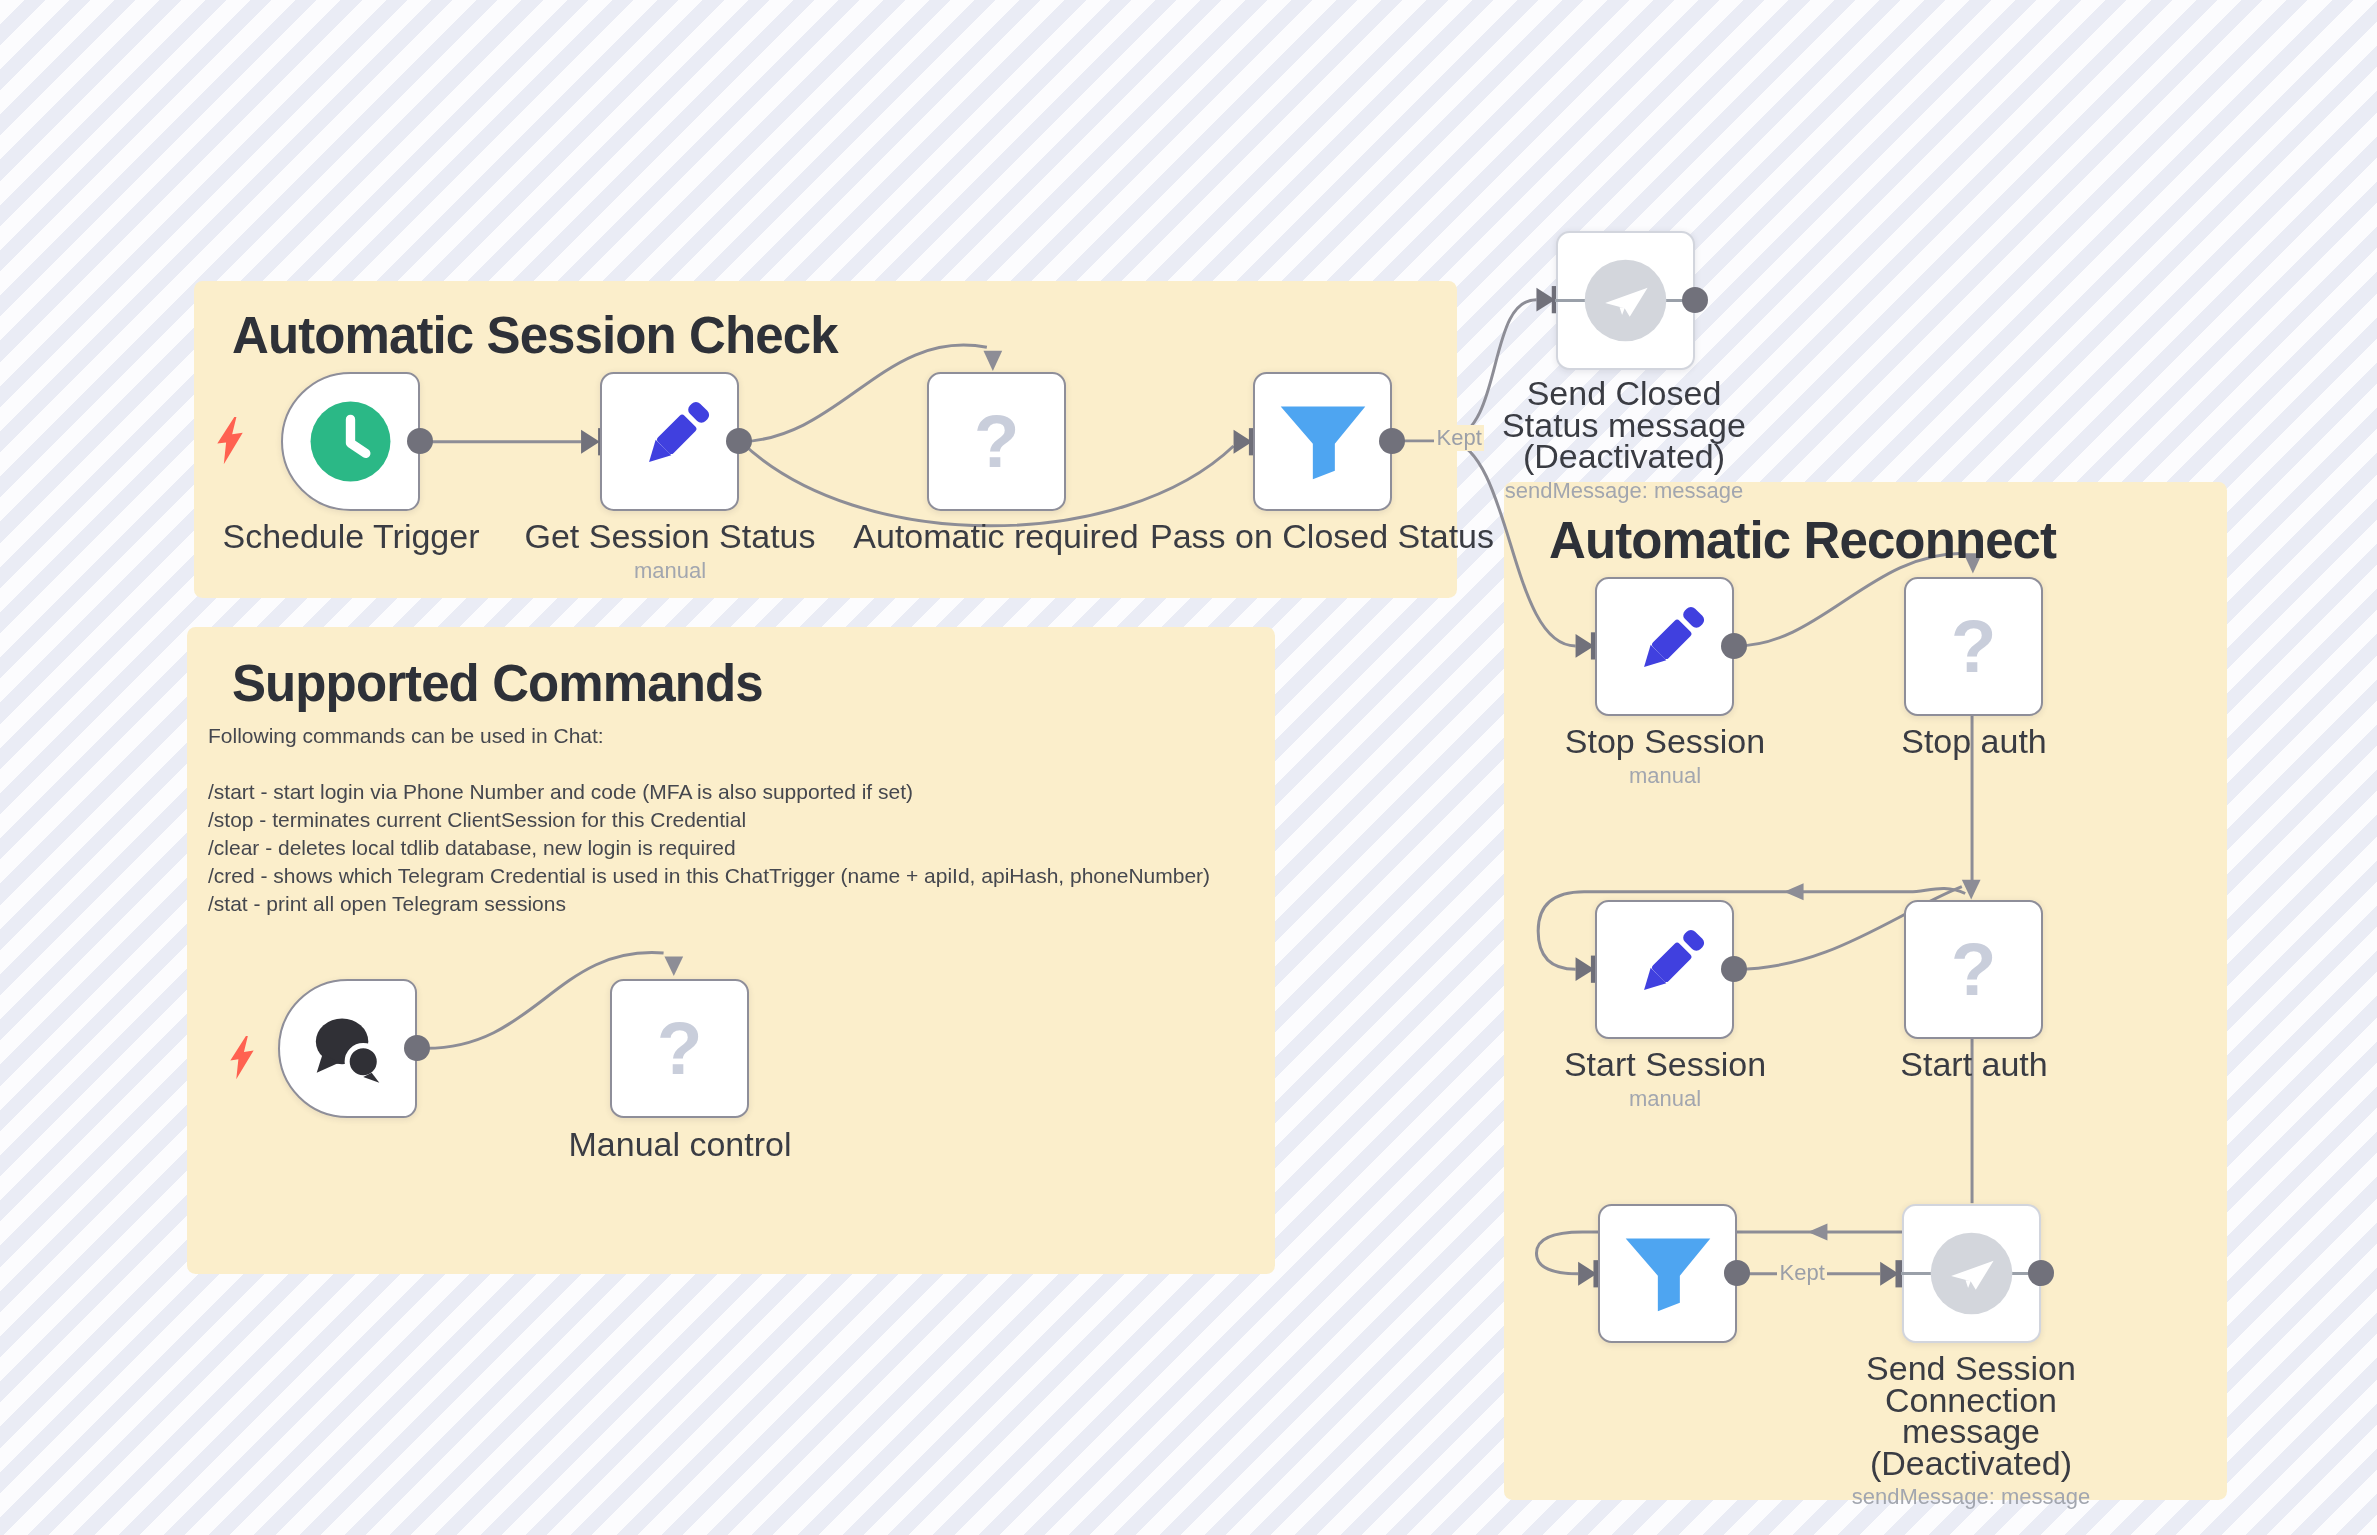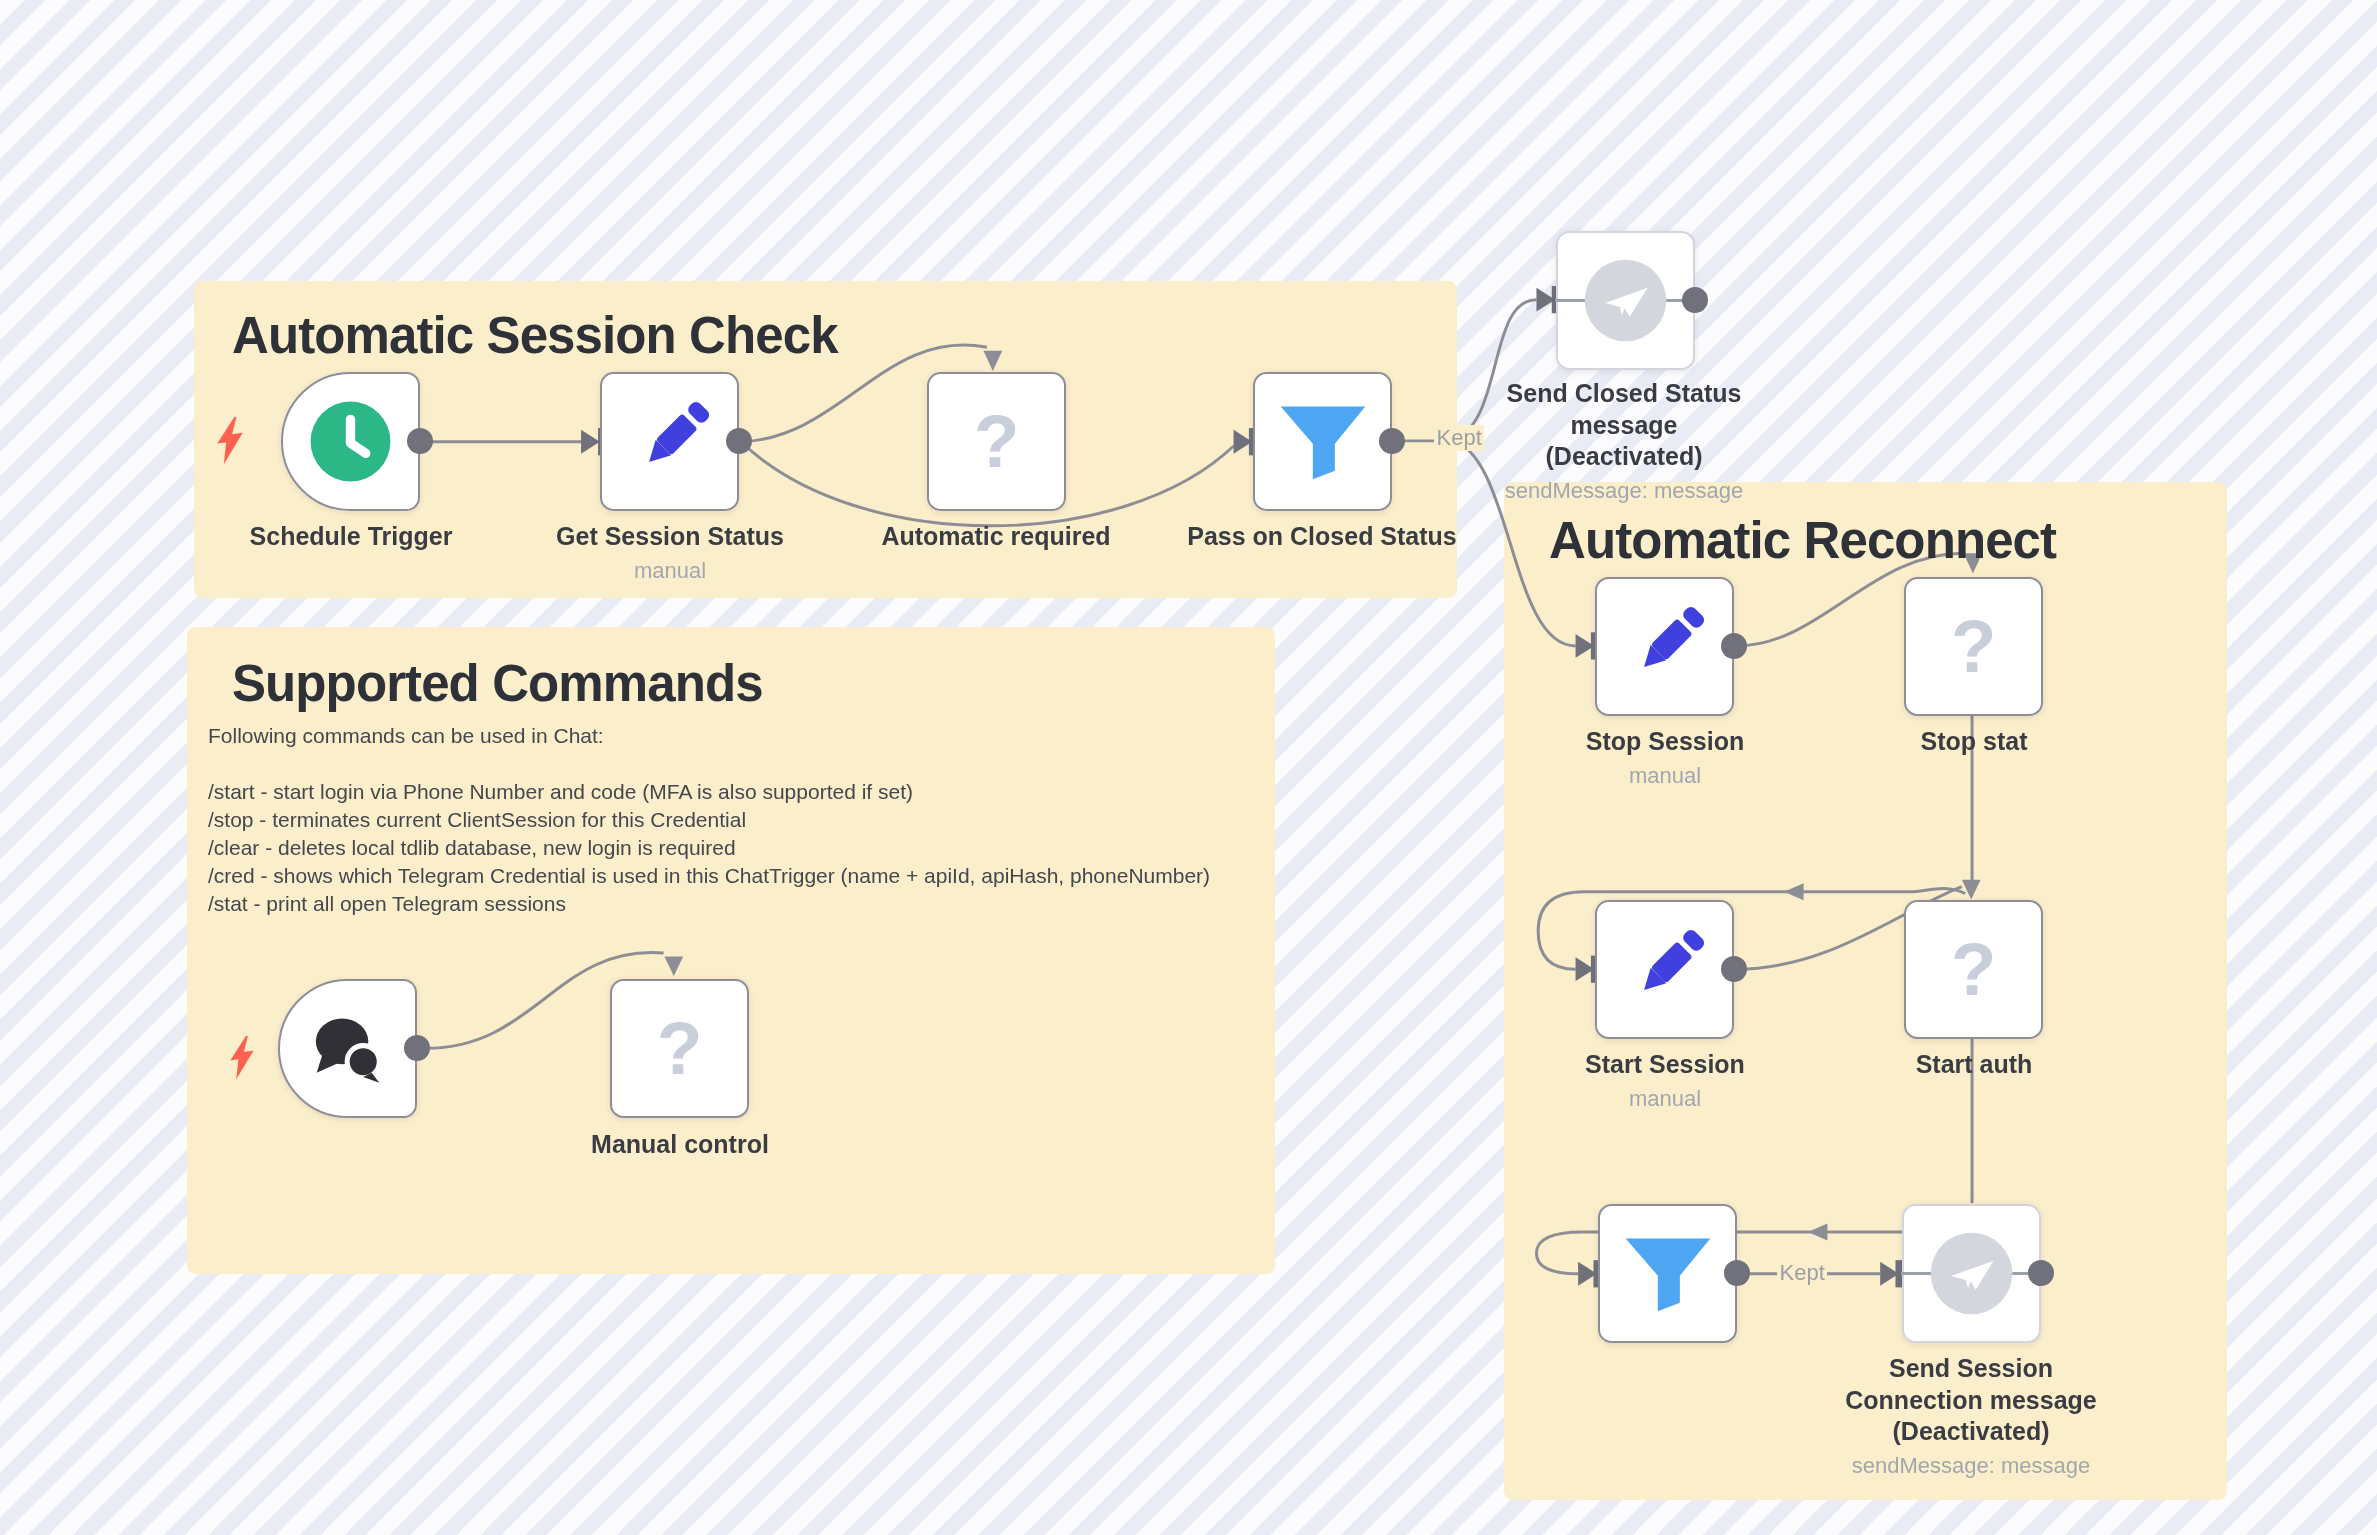--- a/index.html
+++ b/index.html
@@ -20,21 +20,21 @@
   .node{position:absolute;width:139px;height:139px;background:#fff;border:2.6px solid var(--node-border);
     border-radius:13.6px;z-index:4;display:flex;align-items:center;justify-content:center;
     box-shadow:0 1.7px 6.8px rgba(40,40,60,.10);box-sizing:border-box;}
   .node.trigger{border-radius:70px 13.6px 13.6px 70px;}
   .node.deactivated{border-color:var(--node-border-deact);}
   .strike{position:absolute;left:-2.6px;right:-2.6px;top:50%;height:3.4px;margin-top:-1.7px;background:var(--strike);}
   .node .icon{position:relative;}
   .port-out{position:absolute;right:-15.3px;top:50%;width:26px;height:26px;margin-top:-13.6px;
     background:var(--port);border-radius:50%;}
   .node-label{position:absolute;z-index:3;text-align:center;transform:translateX(-50%);width:323px;}
-  .nl{font-size:25px;line-height:31.5px;font-weight:700;color:var(--label);white-space:pre-line;}
+  .nl{font-size:34px;line-height:31.5px;font-weight:400;color:var(--label);white-space:pre-line;}
   .ns{font-size:22px;line-height:25.5px;color:var(--sublabel);margin-top:5px;}
   .kept{position:absolute;z-index:3;font-size:22px;color:var(--kept);background:var(--sticky-bg);
     padding:0 2.6px;line-height:25.5px;margin-left:28px;}
   .bolt{position:absolute;z-index:4;}
 </style>
 </head>
 <body>
 
 <div id="canvas">
 
@@ -229,21 +229,21 @@
   <div class="node-label" style="left:1624px;top:378px;width:289px">
     <div class="nl">Send Closed Status message
 (Deactivated)</div>
     <div class="ns">sendMessage: message</div>
   </div>
   <div class="node-label" style="left:1665px;top:726px">
     <div class="nl">Stop Session</div>
     <div class="ns">manual</div>
   </div>
   <div class="node-label" style="left:1974px;top:726px">
-    <div class="nl">Stop stat</div>
+    <div class="nl">Stop auth</div>
   </div>
   <div class="node-label" style="left:1665px;top:1049px">
     <div class="nl">Start Session</div>
     <div class="ns">manual</div>
   </div>
   <div class="node-label" style="left:1974px;top:1049px">
     <div class="nl">Start auth</div>
   </div>
   <div class="node-label" style="left:1971px;top:1353px;width:289px">
     <div class="nl">Send Session Connection message

